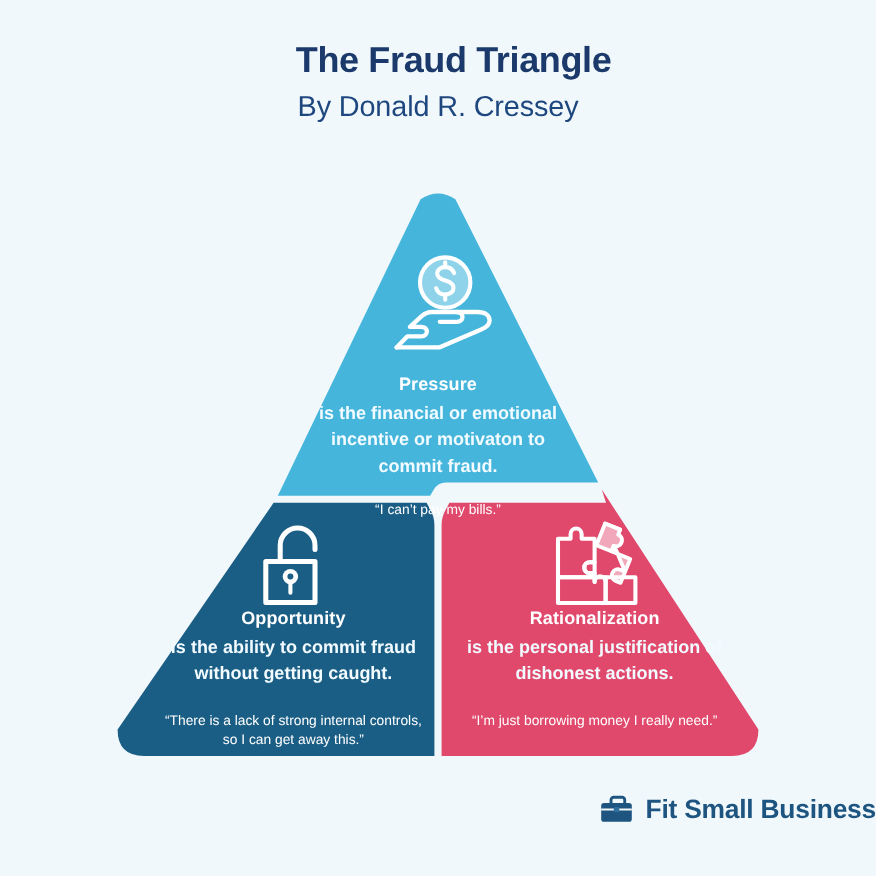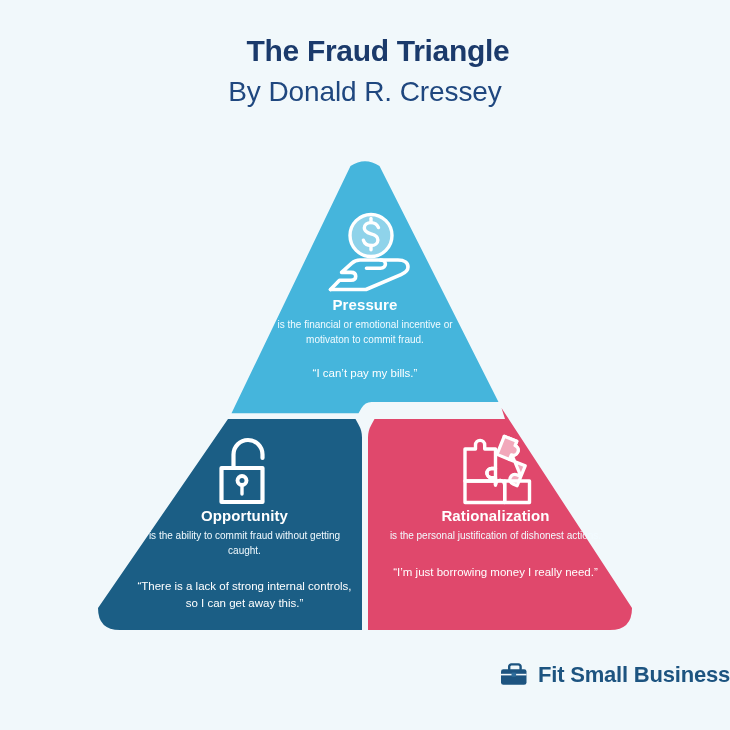--- a/index.html
+++ b/index.html
@@ -35,21 +35,21 @@
 
   .title {
     font-size: 30px;
     font-weight: bold;
     color: #1b3a6b;
     letter-spacing: -0.3px;
     line-height: 1.15;
   }
 
   .subtitle {
-    font-size: 28px;
+    font-size: 24px;
     font-weight: normal;
     color: #1f477f;
     letter-spacing: -0.1px;
     margin-top: 7px;
   }
 
   
   .stage {
     position: absolute;
     top: 0; left: 0;
@@ -67,35 +67,35 @@
   }
 
   .sect-heading {
     font-size: 15px;
     font-weight: bold;
     letter-spacing: 0.1px;
     line-height: 1.2;
   }
 
   .sect-desc {
-    font-size: 10px;
-    font-weight: normal;
+    font-size: 15px;
+    font-weight: bold;
     line-height: 1.45;
     margin-top: 4px;
     color: #f2fbff;
   }
 
   .sect-quote {
     font-size: 11.5px;
     line-height: 1.45;
     margin-top: 18px;
     color: #ffffff;
   }
 
-  #sect-pressure      { left: 255px; top: 296px; width: 220px; text-align: center; }
+  #sect-pressure      { left: 255px; top: 312px; width: 220px; text-align: center; }
   #sect-opportunity   { left: 137px; top: 507px; width: 215px; }
   #sect-rationalization { left: 388px; top: 507px; width: 215px; }
 
   #sect-opportunity .sect-quote,
   #sect-rationalization .sect-quote { margin-top: 20px; }
 
   
   .icon-wrap { position: absolute; }
   #icon-pressure        { left: 328px; top: 210px; }
   #icon-opportunity     { left: 216px; top: 437px; }

